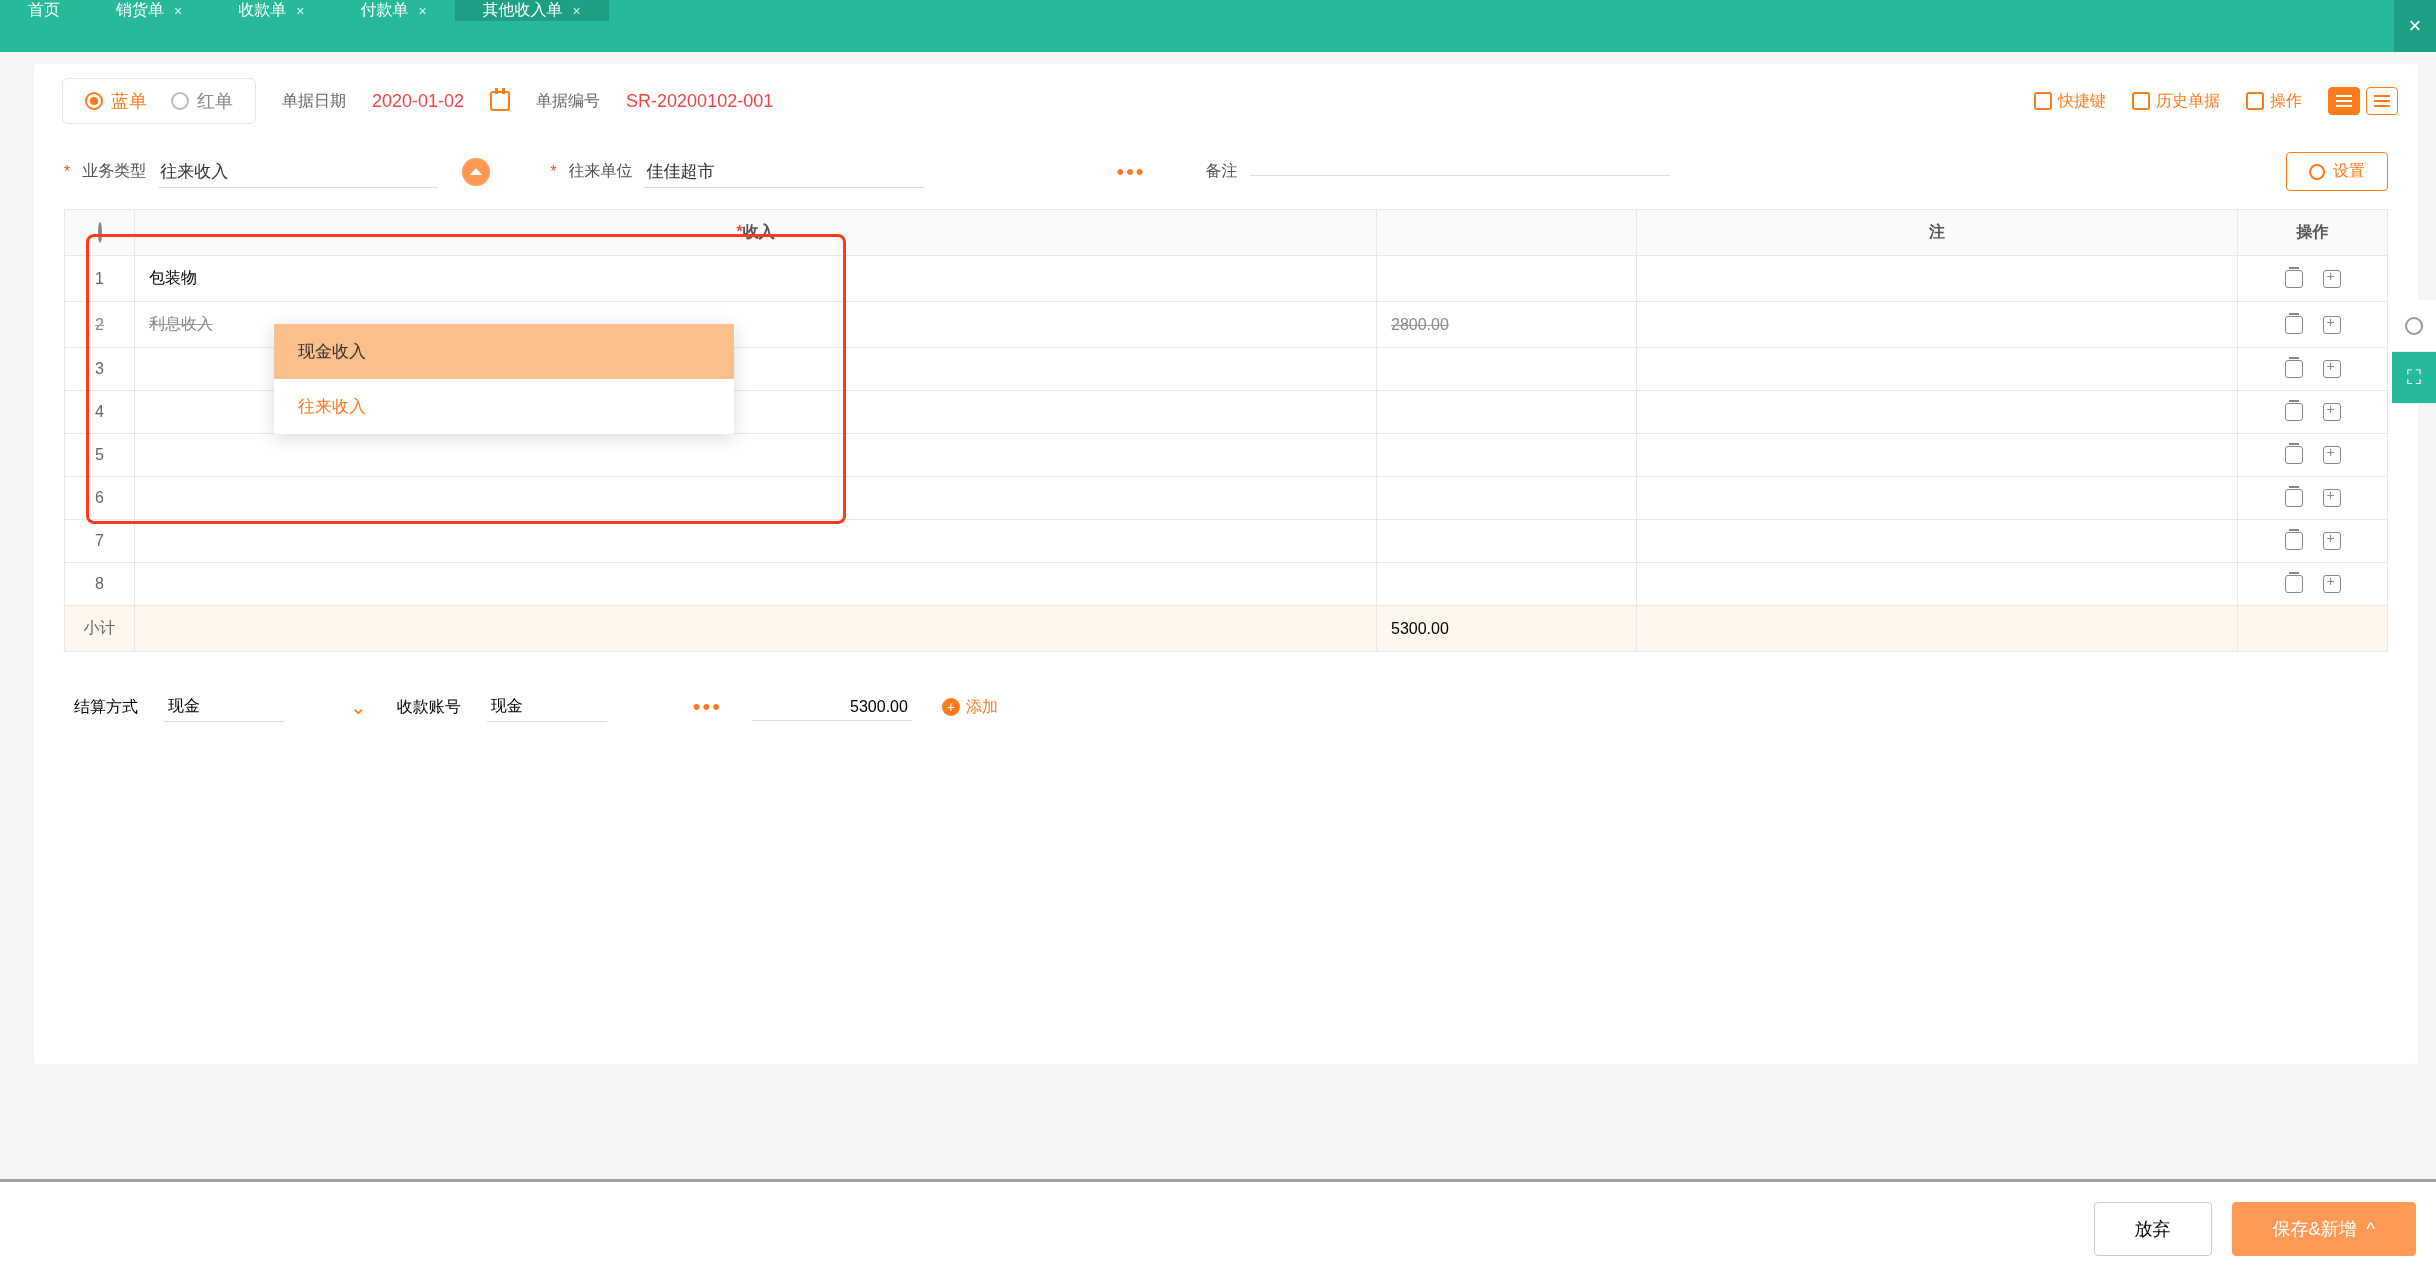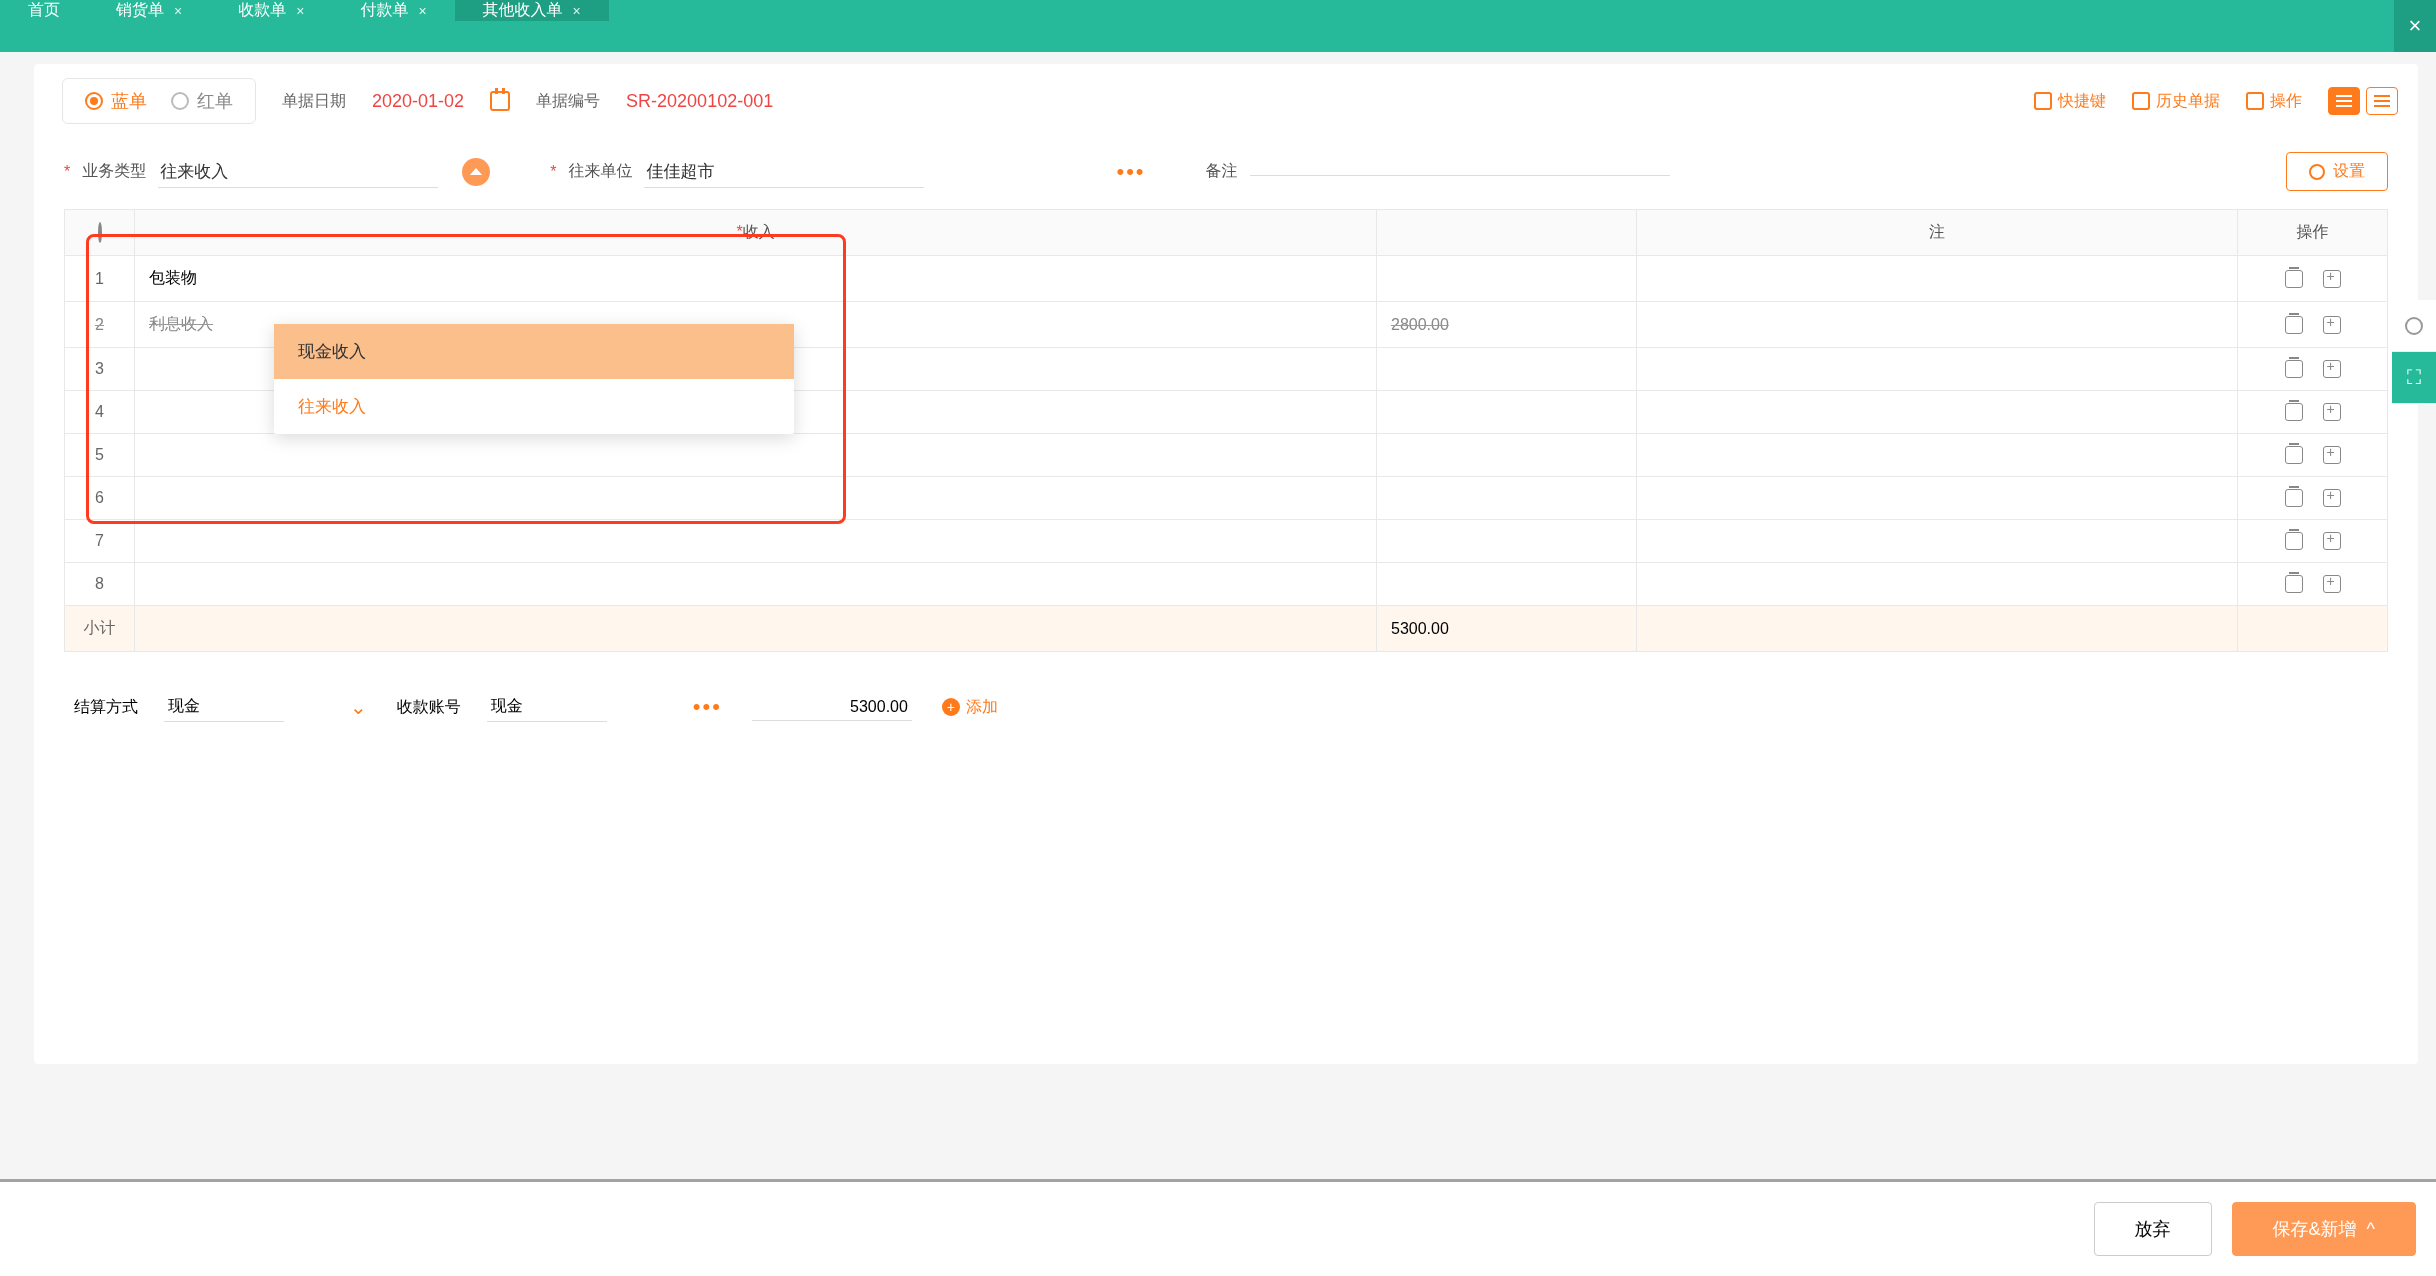--- a/index.html
+++ b/index.html
@@ -49,30 +49,30 @@
 .chev-circle { width: 28px; height: 28px; border-radius: 50%; background: #ff9a56; display: inline-flex; align-items: center; justify-content: center; color: #fff; margin-left: 12px; cursor: pointer; }
 .chev-up { width: 0; height: 0; border-left: 6px solid transparent; border-right: 6px solid transparent; border-bottom: 7px solid #fff; }
 .dots { color: #ff7a1a; letter-spacing: 2px; font-size: 22px; margin-left: 180px; cursor: pointer; }
 .settings-btn { margin-left: auto; border: 1px solid #ff7a1a; color: #ff7a1a; border-radius: 4px; padding: 8px 22px; display: flex; align-items: center; gap: 8px; cursor: pointer; font-size: 16px; }
 .gear { width: 16px; height: 16px; border: 2px solid #ff7a1a; border-radius: 50%; position: relative; }
 
 
 .hl-frame { position: absolute; border: 3px solid #ff3b1f; border-radius: 8px; left: 52px; top: 170px; width: 760px; height: 290px; pointer-events: none; }
 
 
-.dropdown { position: absolute; left: 240px; top: 260px; width: 520px; background: #fff; box-shadow: 0 4px 18px rgba(0,0,0,.15); border-radius: 2px; z-index: 10; }
+.dropdown { position: absolute; left: 240px; top: 260px; width: 460px; background: #fff; box-shadow: 0 4px 18px rgba(0,0,0,.15); border-radius: 2px; z-index: 10; }
 .dropdown-item { padding: 16px 24px; font-size: 17px; color: #555; cursor: pointer; }
 .dropdown-item.hov { background: #fbbf8c; color: #333; }
 .dropdown-item.cur { color: #ff7a1a; }
 
 
 .tbl-wrap { padding: 0 30px; }
 .tbl { width: 100%; border-collapse: collapse; position: relative; }
 .tbl th, .tbl td { border: 1px solid #e8e8e8; padding: 12px 14px; font-size: 16px; text-align: left; }
-.tbl th { background: #fafafa; color: #555; font-weight: normal; text-align: center; }
+.tbl th { background: #fafafa; color: #555; font-weight: bold; text-align: center; }
 .tbl td.center { text-align: center; color: #666; }
 .subtotal td { background: #fff7ee; }
 .op-col { width: 150px; }
 .row-num { width: 70px; }
 .op-icons { display: flex; gap: 20px; justify-content: center; }
 .trash, .plus { width: 18px; height: 18px; border: 1.5px solid #888; border-radius: 3px; cursor: pointer; display: inline-block; position: relative; }
 .plus::before { content: "+"; position: absolute; top: -3px; left: 3px; color: #888; font-size: 14px; }
 .trash::before { content: ""; position: absolute; top: -4px; left: 3px; width: 10px; height: 2px; background: #888; }
 .gear-th { width: 60px; text-align:center; }
 .amt-col { width: 260px; }

